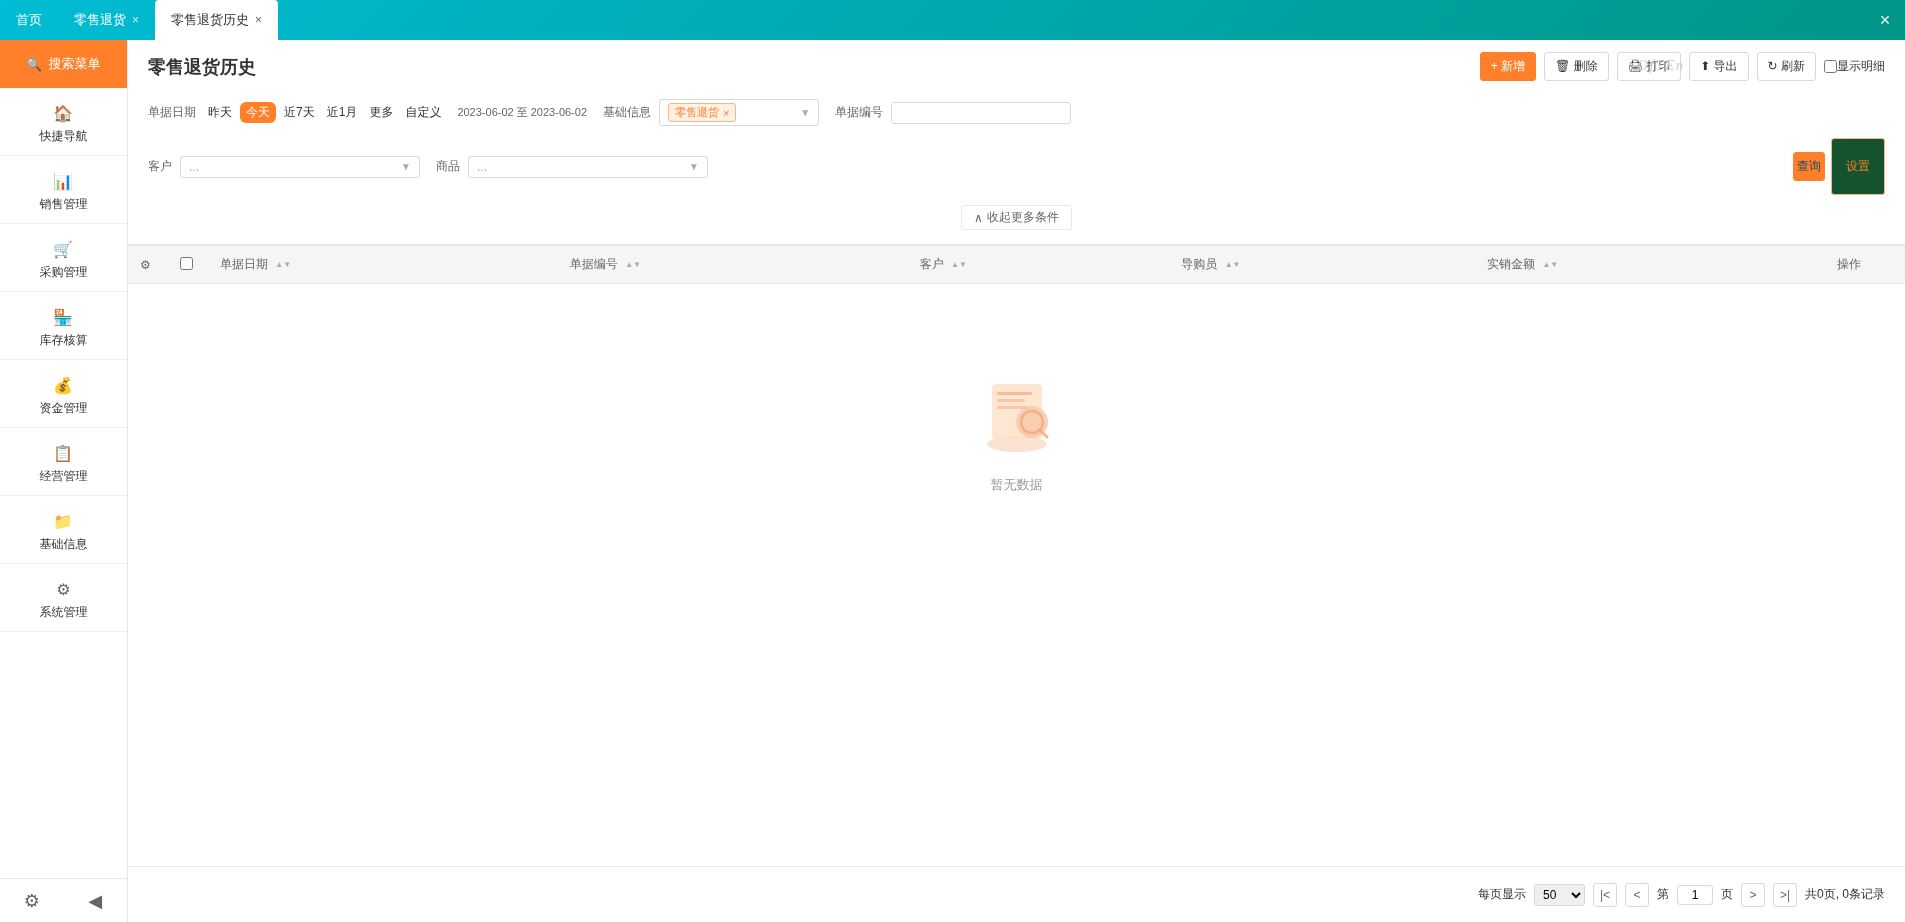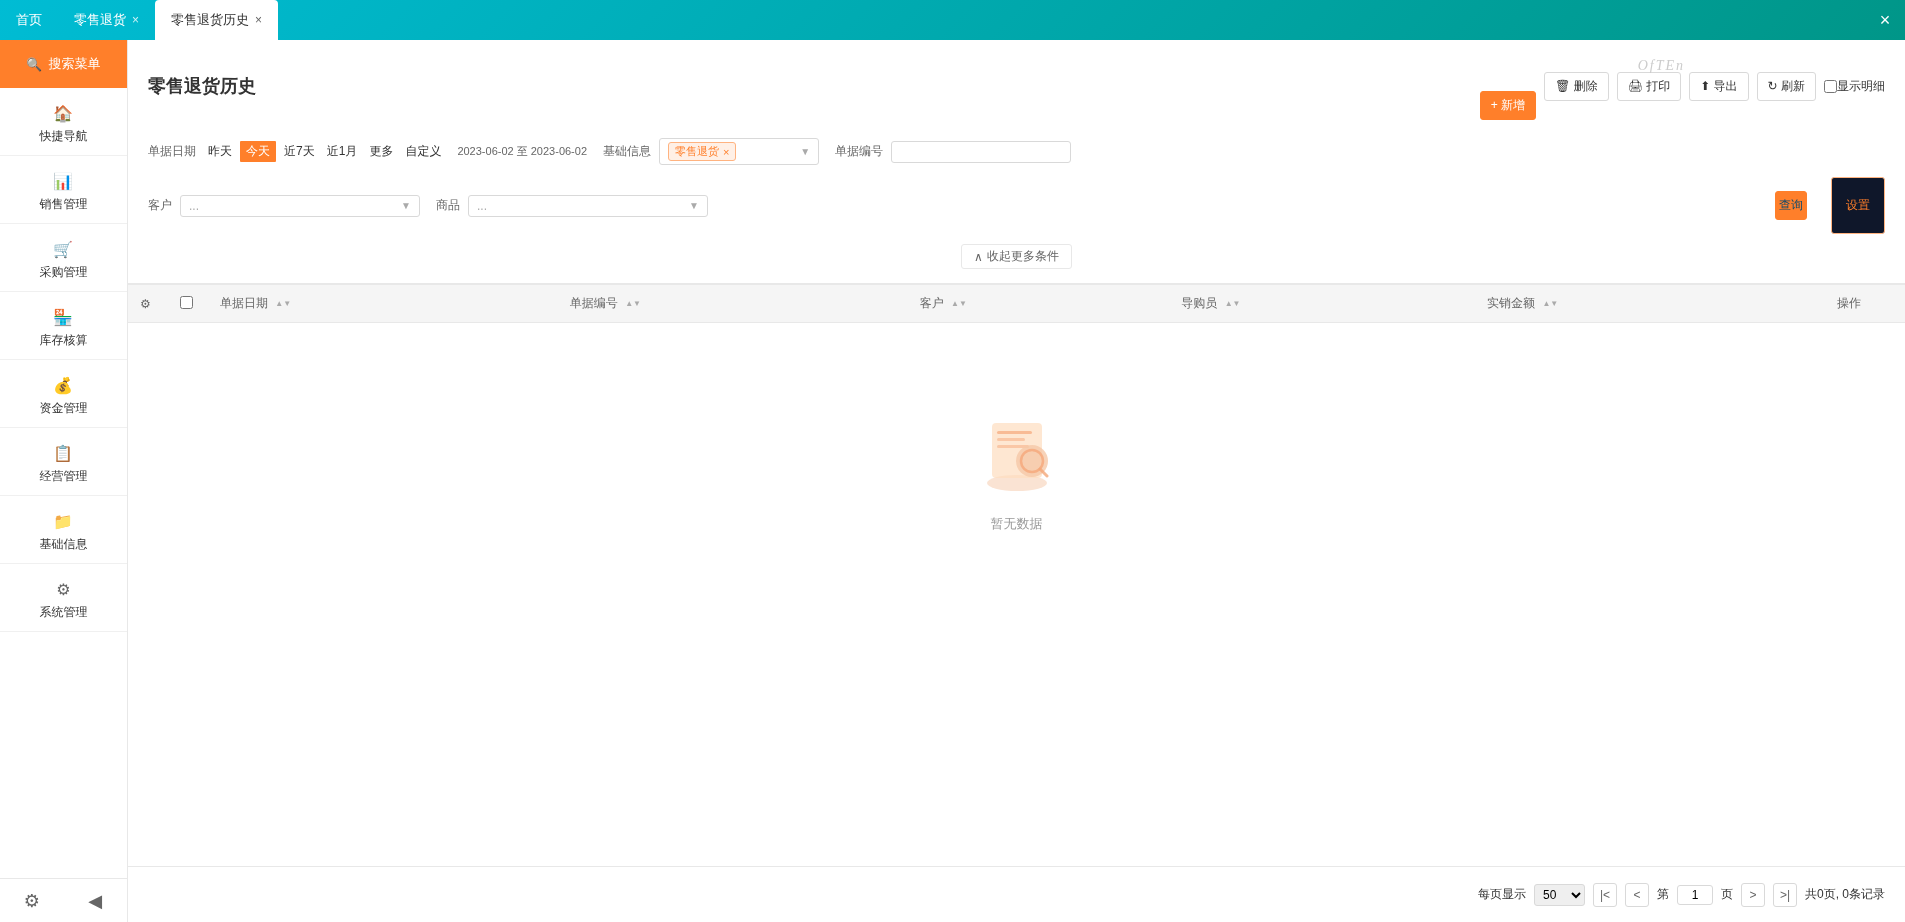--- a/index.html
+++ b/index.html
@@ -162,21 +162,20 @@
       background: #fff;
       font-size: 12px;
       color: #333;
       cursor: pointer;
       white-space: nowrap;
     }
     .toolbar-btn.primary {
       background: #ff7f2a;
       border-color: #ff7f2a;
       color: #fff;
-      margin-top: 39px;
     }
     .checkbox-label {
       display: flex;
       align-items: center;
       gap: 0;
       font-size: 12px;
       color: #333;
       cursor: pointer;
     }
 
@@ -209,21 +208,21 @@
     }
     .date-opt {
       font-size: 12px;
       color: #333;
       cursor: pointer;
       padding: 2px 4px;
     }
     .date-opt.active {
       background: #ff7f2a;
       color: #fff;
-      border-radius: 1px;
+      border-radius: 6px;
       padding: 2px 6px;
     }
     .date-range {
       font-size: 11px;
       color: #666;
       margin-left: 4px;
     }
     .filter-select {
       display: flex;
       align-items: center;
@@ -523,21 +522,21 @@
           <div class="filter-field">
             <span class="filter-label">商品</span>
             <div class="filter-select" style="min-width:240px;">
               <span style="color:#aaa;">...</span>
               <span style="margin-left:auto;color:#aaa;font-size:10px;">▼</span>
             </div>
           </div>
 
           <div style="margin-left:auto;display:flex;gap:6px;align-items:center;">
             <button class="toolbar-btn" style="background:#ff7f2a;border-color:#ff7f2a;color:#0c4a6e;padding:5px 3px;">查询</button>
-            <button class="toolbar-btn" style="background:#0f172a;border-color:#ffb380;color:#ff7f2a;padding:19px 14px;margin-left:18px;">设置</button>
+            <button class="toolbar-btn" style="background:#14532d;border-color:#ffb380;color:#ff7f2a;padding:19px 14px;">设置</button>
           </div>
         </div>
 
         <div class="collapse-row">
           <button class="collapse-btn">
             <span>∧</span>
             <span>收起更多条件</span>
           </button>
         </div>
       </div>

